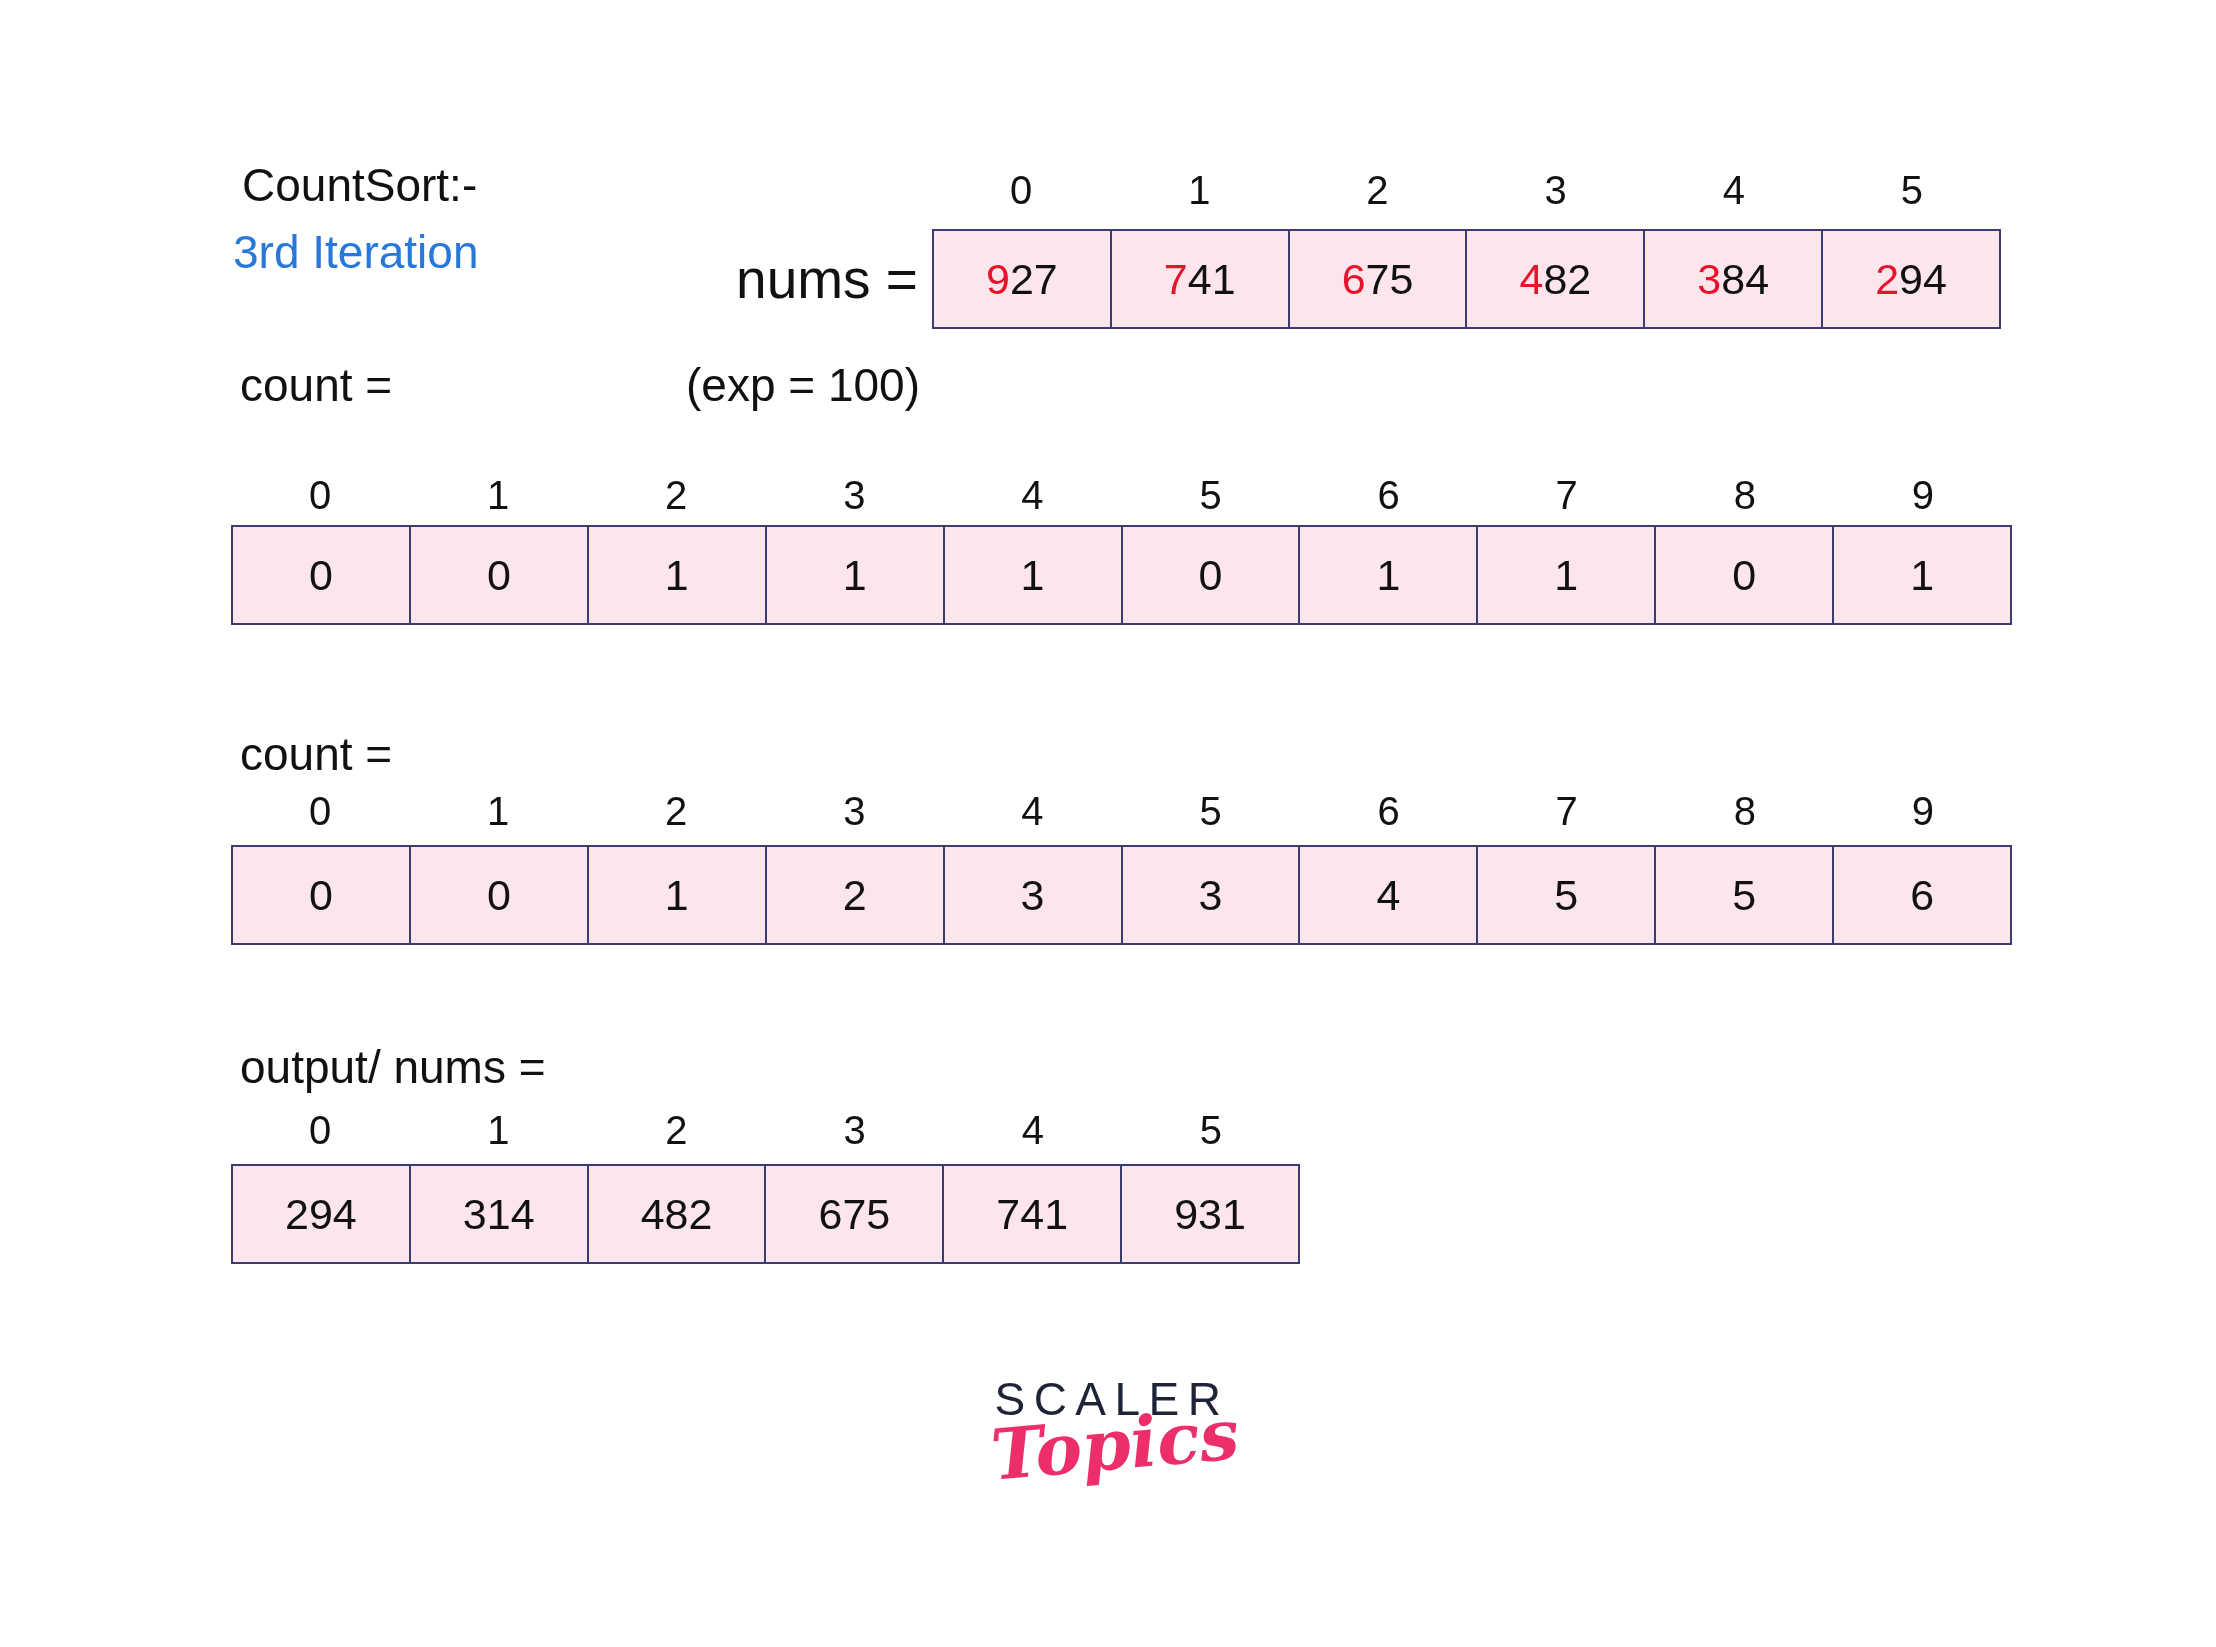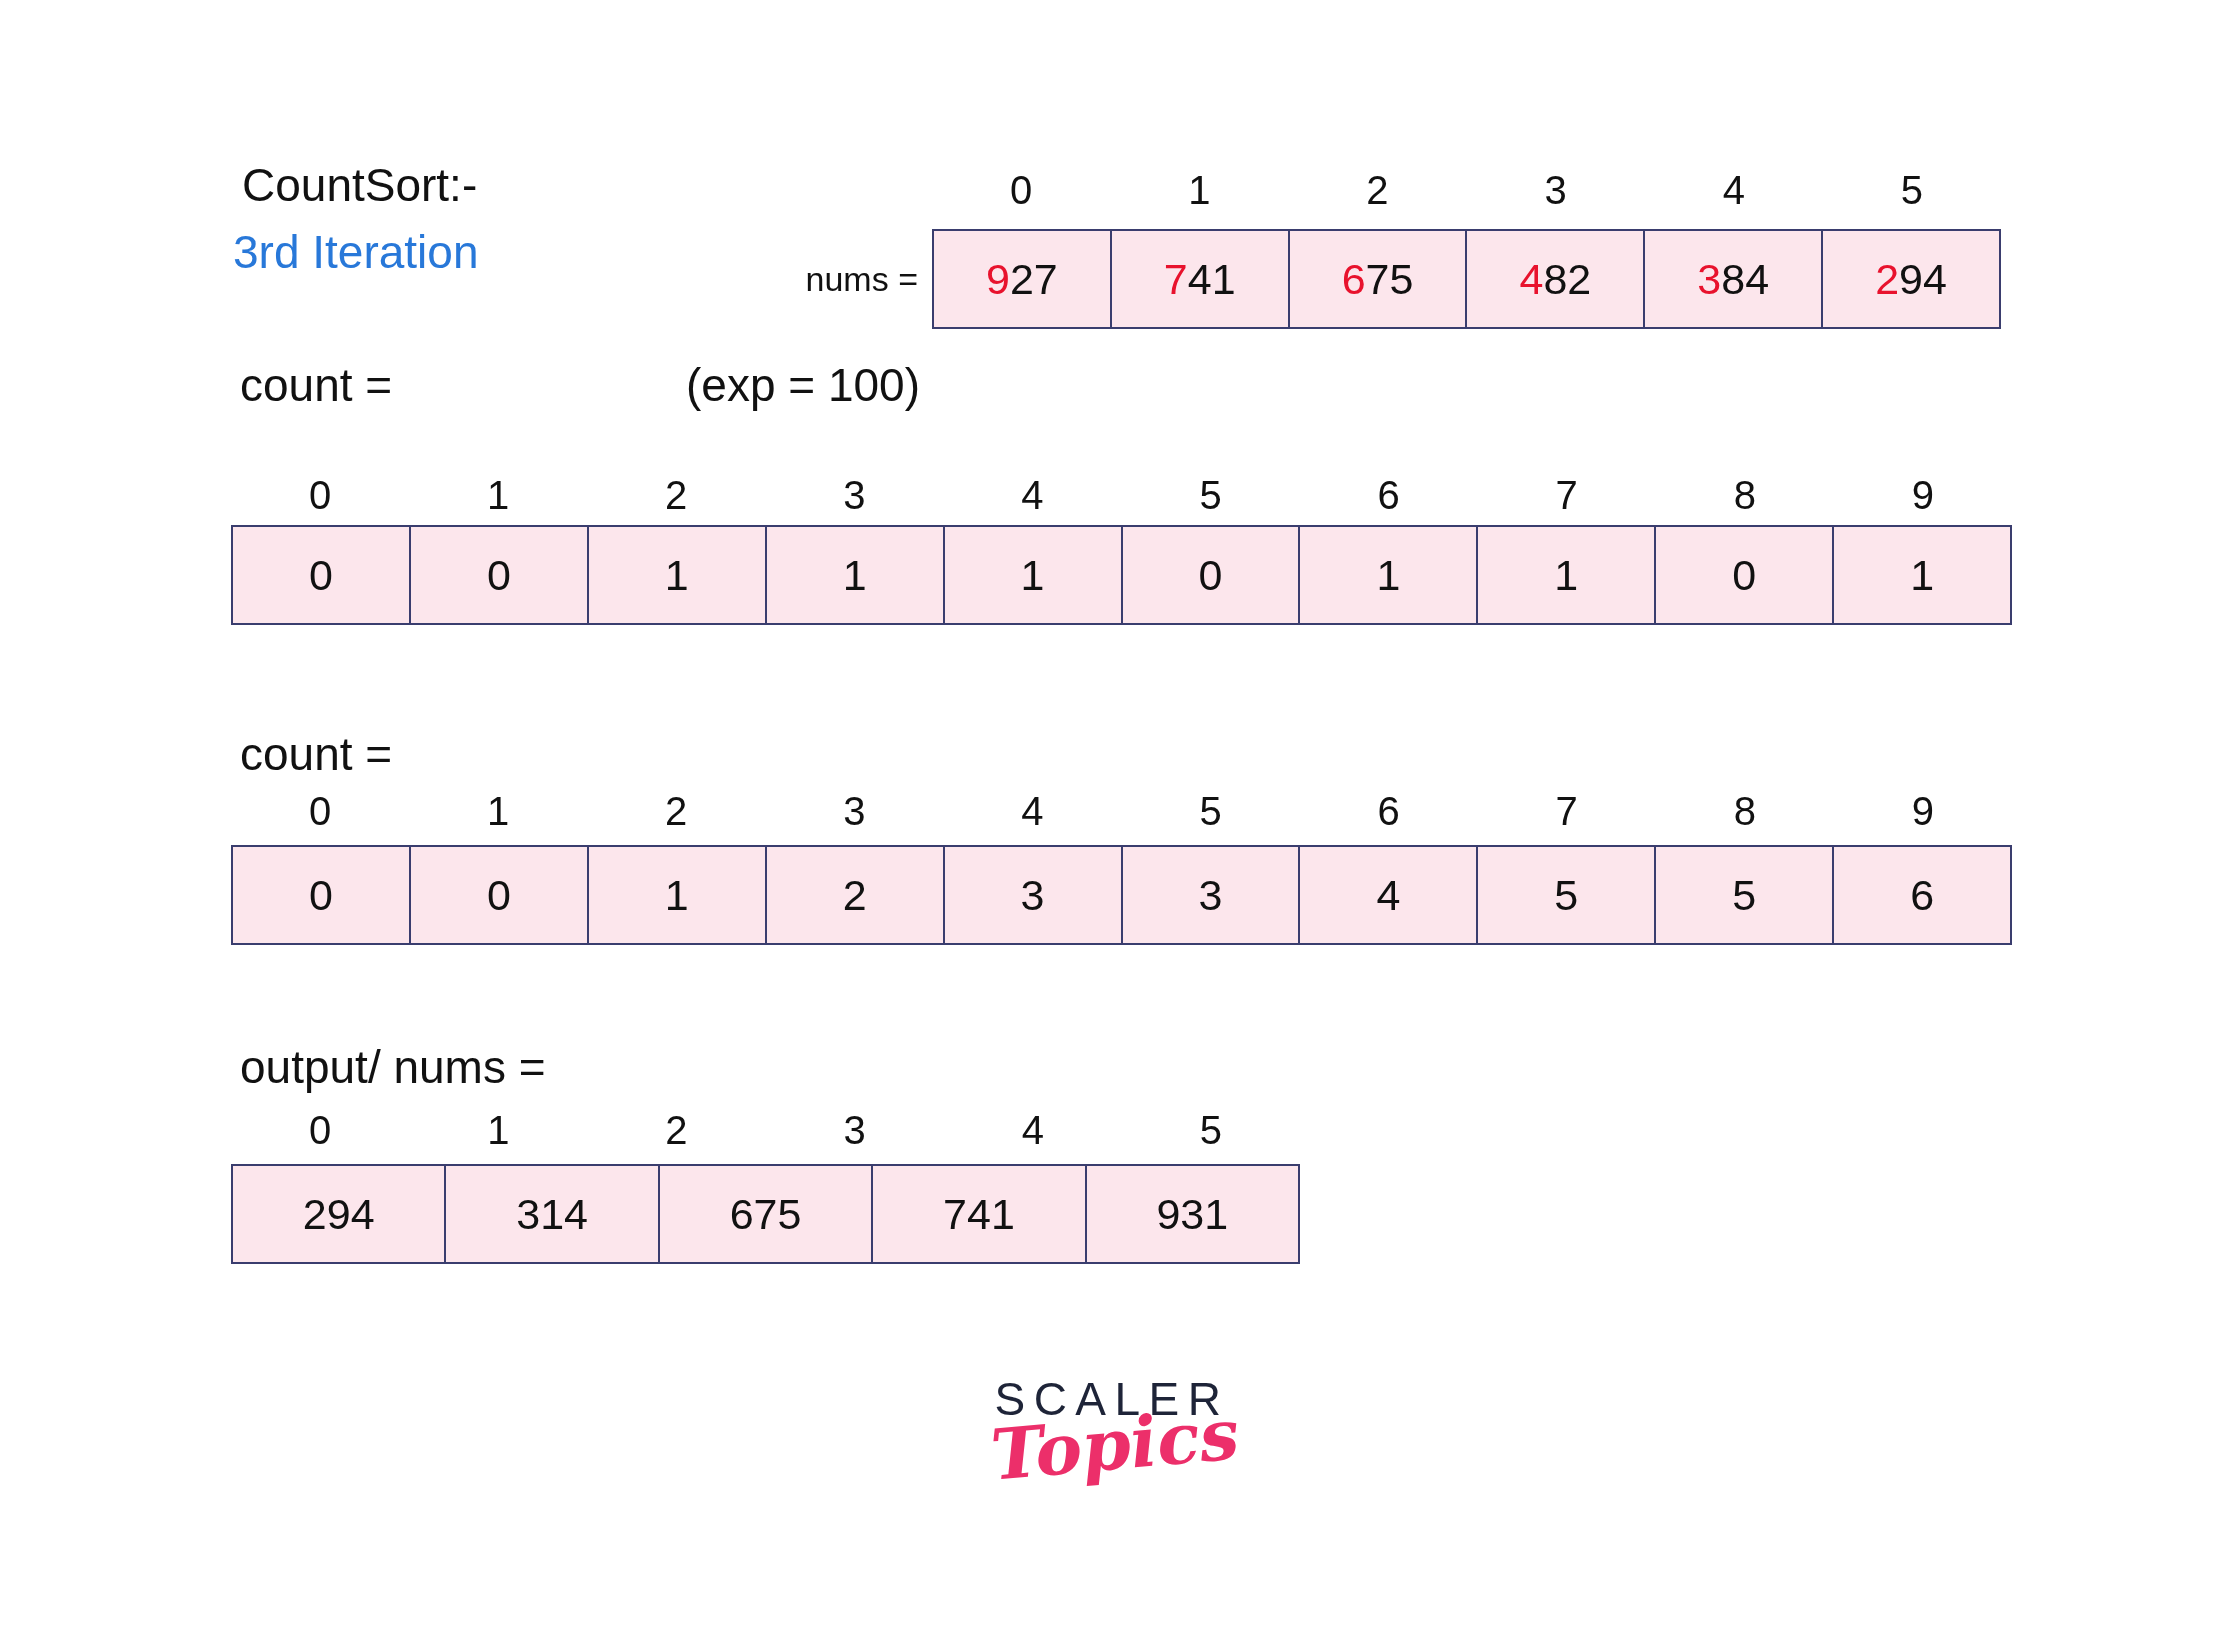--- a/index.html
+++ b/index.html
@@ -22,21 +22,21 @@
   .lbl-count-1 { left: 240px;  top: 362px; }
   .lbl-exp     { left: 686px; top: 362px; }
   .lbl-count-2 { left: 240px;  top: 731px; }
   .lbl-output  { left: 240px;  top: 1044px; }
 
   
   .lbl-nums {
     position: absolute; left: 691px; top: 229px;
     width: 227px; height: 100px;
     display: flex; align-items: center; justify-content: flex-end;
-    font-size: 34px; white-space: nowrap;
+    font-size: 55px; white-space: nowrap;
   }
 
   
   .idx-row { position: absolute; display: flex; height: 55px; }
   .idx-row .idx {
     flex: 1; display: flex; align-items: center; justify-content: center;
     font-size: 40px; color: #111111;
   }
   .idx-nums   { left: 932px; top: 163px;  width: 1069px; }
   .idx-count1 { left: 231px;  top: 468px;  width: 1781px; }
@@ -182,20 +182,21 @@
     <div class="idx">1</div>
     <div class="idx">2</div>
     <div class="idx">3</div>
     <div class="idx">4</div>
     <div class="idx">5</div>
   </div>
 
   <div class="arr arr-output">
     <div class="cell">294</div>
     <div class="cell">314</div>
+    <div class="cell">482</div>
     <div class="cell">675</div>
     <div class="cell">741</div>
     <div class="cell">931</div>
   </div>
 
   <div class="logo-scaler">SCALER</div>
   <div class="logo-topics">Topics</div>
 
 </div>
 

